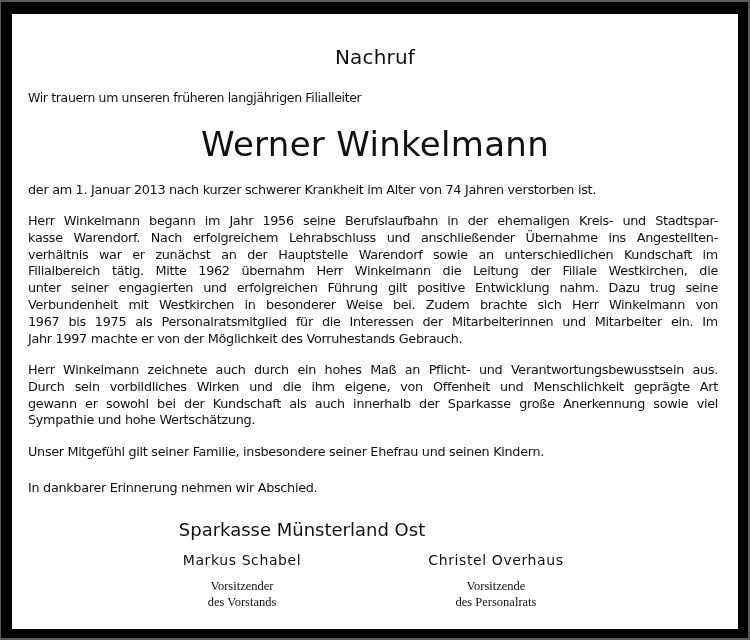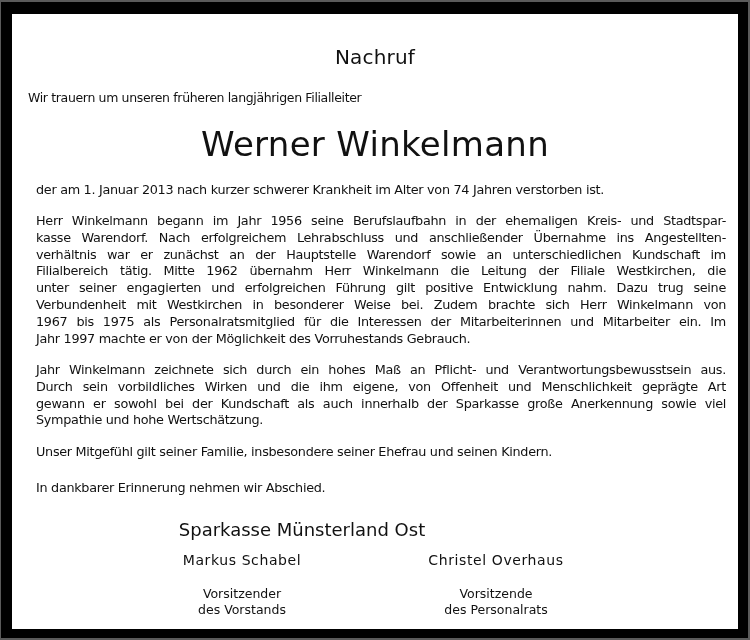--- a/index.html
+++ b/index.html
@@ -45,21 +45,20 @@
     font-size: 34px;
     letter-spacing: 0.3px;
   }
   .para {
     position: absolute;
     left: 16px; width: 690px;
     font-size: 12.8px;
     line-height: 16.8px;
     letter-spacing: -0.3px;
     text-align: justify;
-    margin-left: 8px;
   }
   .para .ln { display: block; white-space: nowrap; text-align-last: justify; }
   .para .ln.last { text-align-last: left; }
   .p-death { top: 168px; }
   .p1 { top: 199px; }
   .p2 { top: 348px; }
   .p3 { top: 430px; }
   .p4 { top: 466px; }
   .org {
     position: absolute;
@@ -69,21 +68,21 @@
   }
   .sig {
     position: absolute;
     top: 538px;
     width: 200px;
     text-align: center;
   }
   .sig-left { left: 130px; }
   .sig-right { left: 384px; }
   .sig .sname { font-size: 14px; letter-spacing: 0.6px; display: block; }
-  .sig .srole { font-size: 12.5px; line-height: 16px; display: block; margin-top: 18px; }
+  .sig .srole { font-size: 12.5px; line-height: 16px; display: block; margin-top: 10px; font-family: Liberation Serif, serif; }
 </style>
 </head>
 <body>
 
 <div class="frame">
   <div class="page">
 
     <div class="title">Nachruf</div>
 
     <div class="intro">Wir trauern um unseren früheren langjährigen Filialleiter</div>
@@ -99,21 +98,21 @@
       <span class="ln">kasse Warendorf. Nach erfolgreichem Lehrabschluss und anschließender Übernahme ins Angestellten-</span>
       <span class="ln">verhältnis war er zunächst  an der  Hauptstelle Warendorf sowie an unterschiedlichen Kundschaft im</span>
       <span class="ln">Filialbereich tätig. Mitte 1962 übernahm Herr Winkelmann die  Leitung der Filiale Westkirchen, die</span>
       <span class="ln">unter seiner engagierten und erfolgreichen Führung gilt positive Entwicklung nahm. Dazu trug seine</span>
       <span class="ln">Verbundenheit mit Westkirchen in besonderer Weise bei. Zudem brachte sich Herr Winkelmann von</span>
       <span class="ln">1967 bis 1975 als Personalratsmitglied für die Interessen der Mitarbeiterinnen und Mitarbeiter ein. Im</span>
       <span class="ln last">Jahr 1997 machte er von der Möglichkeit des Vorruhestands Gebrauch.</span>
     </div>
 
     <div class="para p2">
-      <span class="ln">Jahr Winkelmann zeichnete sich durch ein hohes Maß an Pflicht- und Verantwortungsbewusstsein aus.</span>
+      <span class="ln">Herr Winkelmann zeichnete auch durch ein hohes Maß an Pflicht- und Verantwortungsbewusstsein aus.</span>
       <span class="ln">Durch sein vorbildliches Wirken und die ihm eigene, von Offenheit und Menschlichkeit geprägte Art</span>
       <span class="ln">gewann er sowohl bei der Kundschaft als auch innerhalb der Sparkasse große Anerkennung sowie viel</span>
       <span class="ln last">Sympathie und hohe Wertschätzung.</span>
     </div>
 
     <div class="para p3">
       <span class="ln last">Unser Mitgefühl gilt seiner Familie, insbesondere seiner Ehefrau und seinen Kindern.</span>
     </div>
 
     <div class="para p4">

